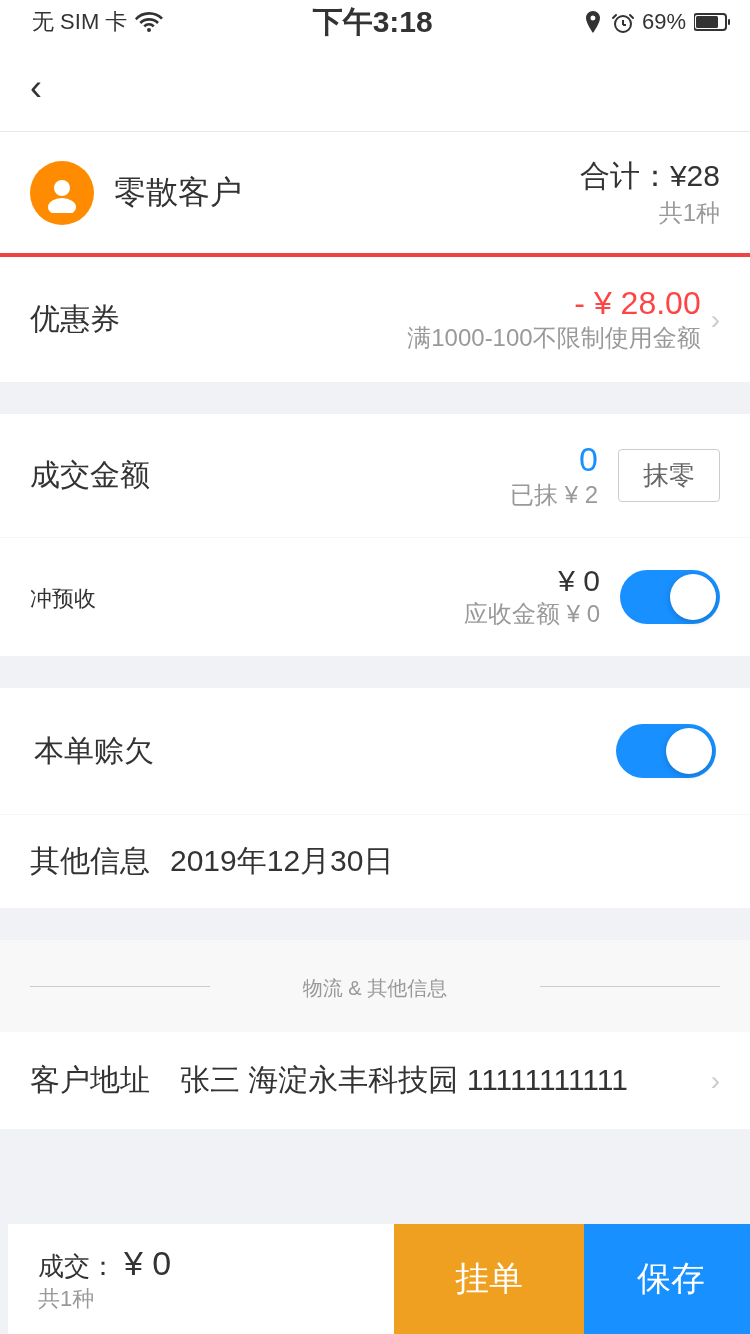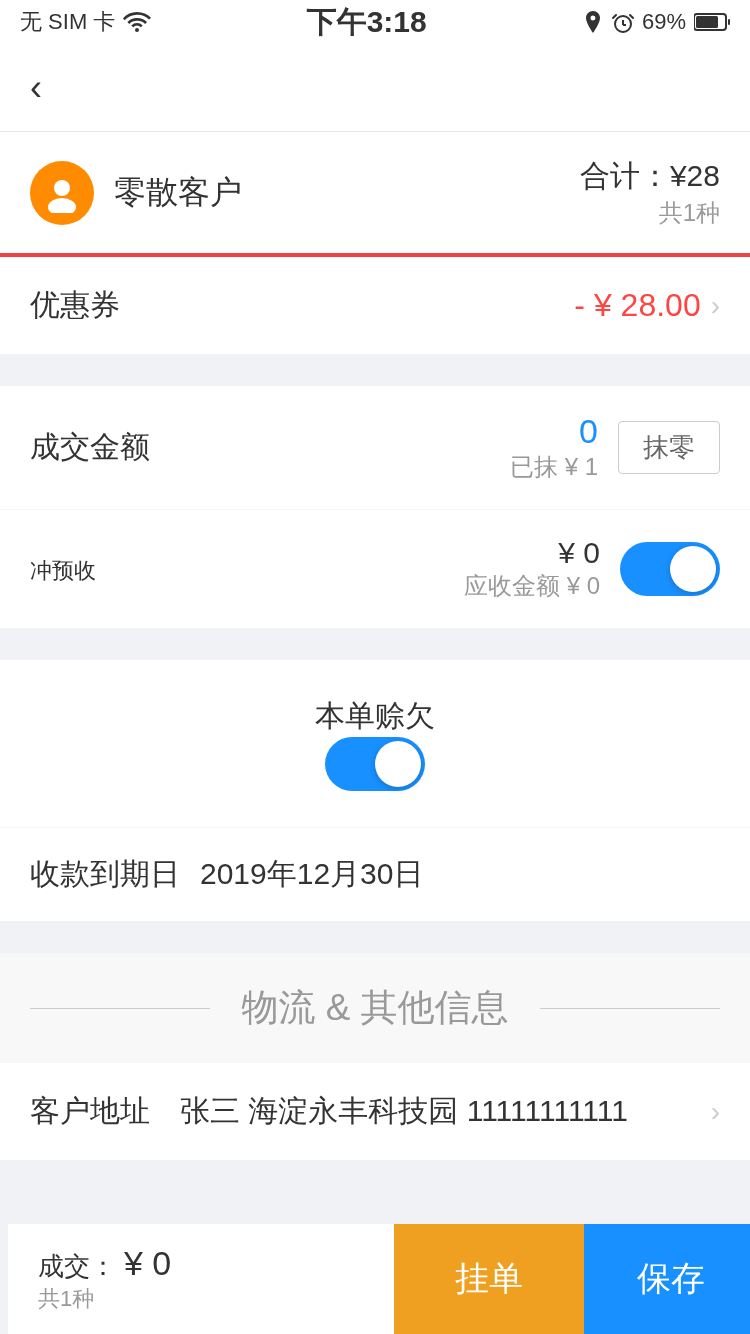--- a/index.html
+++ b/index.html
@@ -229,23 +229,22 @@
       right: 4px;
       box-shadow: 0 2px 6px rgba(0,0,0,0.2);
       transition: right 0.2s;
     }
 
     
     .debit-row {
       display: flex;
       align-items: center;
       justify-content: space-between;
-      padding: 36px 18px;
-      background: #fff;
-      flex-direction: column;
+      padding: 36px 34px;
+      background: #fff;
     }
     .debit-label {
       font-size: 30px;
       color: #333;
     }
 
     
     .duedate-row {
       display: flex;
       align-items: center;
@@ -275,21 +274,21 @@
       content: '';
       position: absolute;
       top: 50%;
       width: 180px;
       height: 1px;
       background: #ccc;
     }
     .logistics-header::before { left: 30px; }
     .logistics-header::after { right: 30px; }
     .logistics-header-text {
-      font-size: 37px;
+      font-size: 20px;
       color: #999;
     }
 
     
     .address-row {
       display: flex;
       align-items: center;
       justify-content: space-between;
       padding: 28px 30px;
       background: #fff;
@@ -356,21 +355,21 @@
       font-size: 34px;
       color: #fff;
       cursor: pointer;
     }
   </style>
 </head>
 <body>
 
 <div class="status-bar">
   <div class="status-left">
-    <span style="font-size:22px;">无 SIM 卡</span>
+    <span style="font-size:22px;margin-left:12px;">无 SIM 卡</span>
     <svg width="28" height="20" viewBox="0 0 28 20">
       <path d="M14 16a2 2 0 1 1 0 4 2 2 0 0 1 0-4zm0-5a8 8 0 0 1 5.7 2.4l-1.9 1.9A5.3 5.3 0 0 0 14 13.6a5.3 5.3 0 0 0-3.8 1.7l-1.9-1.9A8 8 0 0 1 14 11zm0-5C17.9 6 21.4 7.5 24 10l-1.9 1.9A10.6 10.6 0 0 0 14 8.7c-3 0-5.7 1.2-7.7 3.2L4.4 10A13.2 13.2 0 0 1 14 6zm0-6C19.5 0 24.5 2.2 28 5.7l-1.9 1.9A16 16 0 0 0 14 2.7C9.1 2.7 4.7 4.8 1.6 8.2L0 6.3A18.6 18.6 0 0 1 14 0z" fill="#333"></path>
     </svg>
   </div>
   <div class="status-center">下午3:18</div>
   <div class="status-right">
     <svg width="22" height="22" viewBox="0 0 22 22">
       <path d="M11 0C7.1 0 4 3.1 4 7c0 5.2 7 15 7 15s7-9.8 7-15c0-3.9-3.1-7-7-7zm0 9.5a2.5 2.5 0 1 1 0-5 2.5 2.5 0 0 1 0 5z" fill="#333"></path>
     </svg>
     <svg width="22" height="22" viewBox="0 0 22 22">
@@ -409,37 +408,38 @@
         <div class="customer-total">合计：¥28</div>
         <div class="customer-count">共1种</div>
       </div>
     </div>
 
     <div class="coupon-row">
       <span class="coupon-label">优惠券</span>
       <div class="coupon-right">
         <div class="coupon-info">
           <div class="coupon-amount">- ¥ 28.00</div>
+          <div class="coupon-desc">满1000-100不限制使用金额</div>
         </div>
         <span class="chevron-right">›</span>
       </div>
     </div>
   </div>
 
   <div class="divider-section"></div>
 
   <div class="section">
     <div class="form-row">
       <span class="form-label">成交金额</span>
       <div class="form-right">
         <div>
           <div style="text-align:right;">
             <span class="form-value">0</span>
           </div>
-          <div class="form-sub-text">已抹  ¥ 1</div>
+          <div class="form-sub-text">已抹  ¥ 2</div>
         </div>
         <button class="btn-round-zero">抹零</button>
       </div>
     </div>
 
     <div class="precollect-row">
       <div class="precollect-left">
         <span class="precollect-label">冲预收</span>
       </div>
       <div class="precollect-right">
@@ -457,21 +457,21 @@
   <div class="divider-section"></div>
 
   <div class="section">
     <div class="debit-row">
       <span class="debit-label">本单赊欠</span>
       <div class="toggle">
         <div class="toggle-knob"></div>
       </div>
     </div>
     <div class="duedate-row">
-      <span class="duedate-label">收款到期日</span>
+      <span class="duedate-label">其他信息</span>
       <span class="duedate-value">2019年12月30日</span>
     </div>
   </div>
 
   <div class="divider-section"></div>
 
   <div class="section">
     <div class="logistics-header">
       <span class="logistics-header-text">物流 &amp; 其他信息</span>
     </div>

